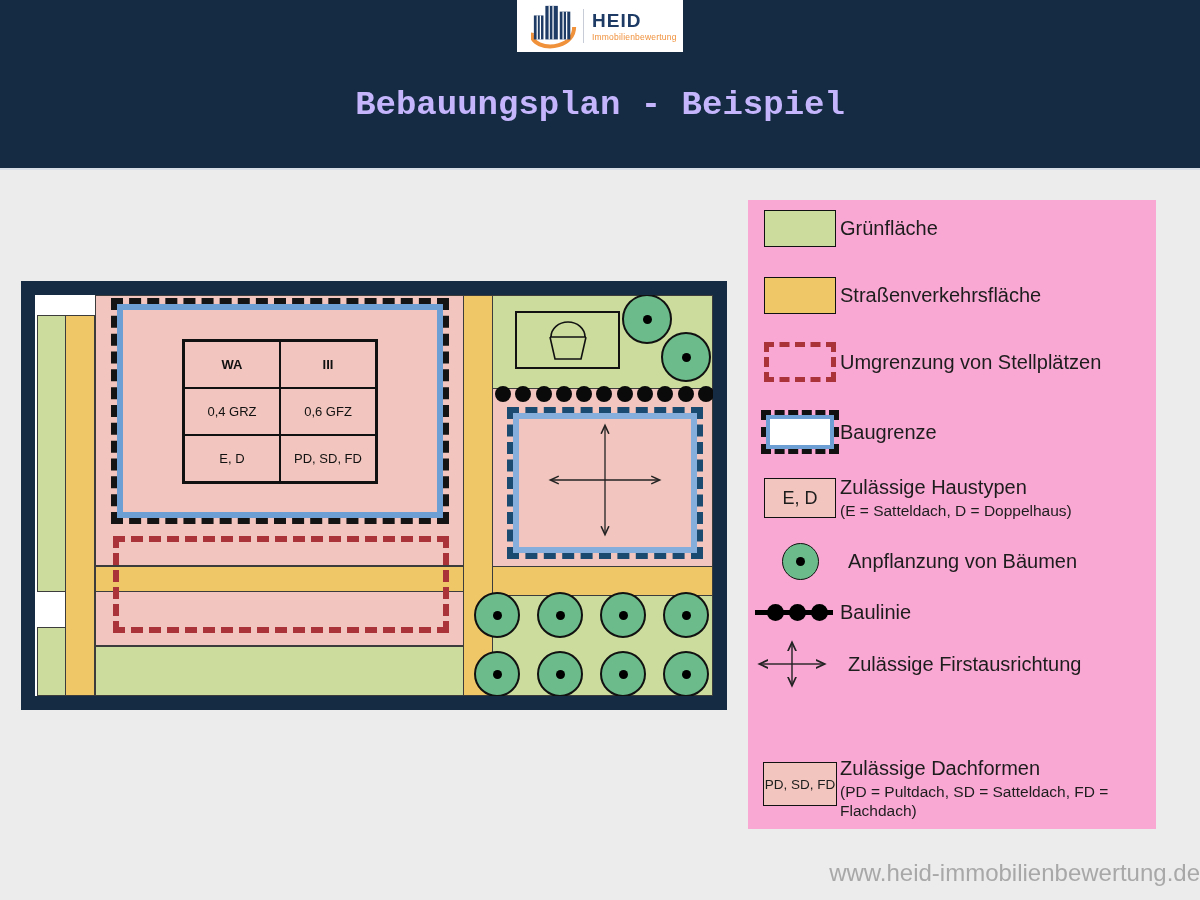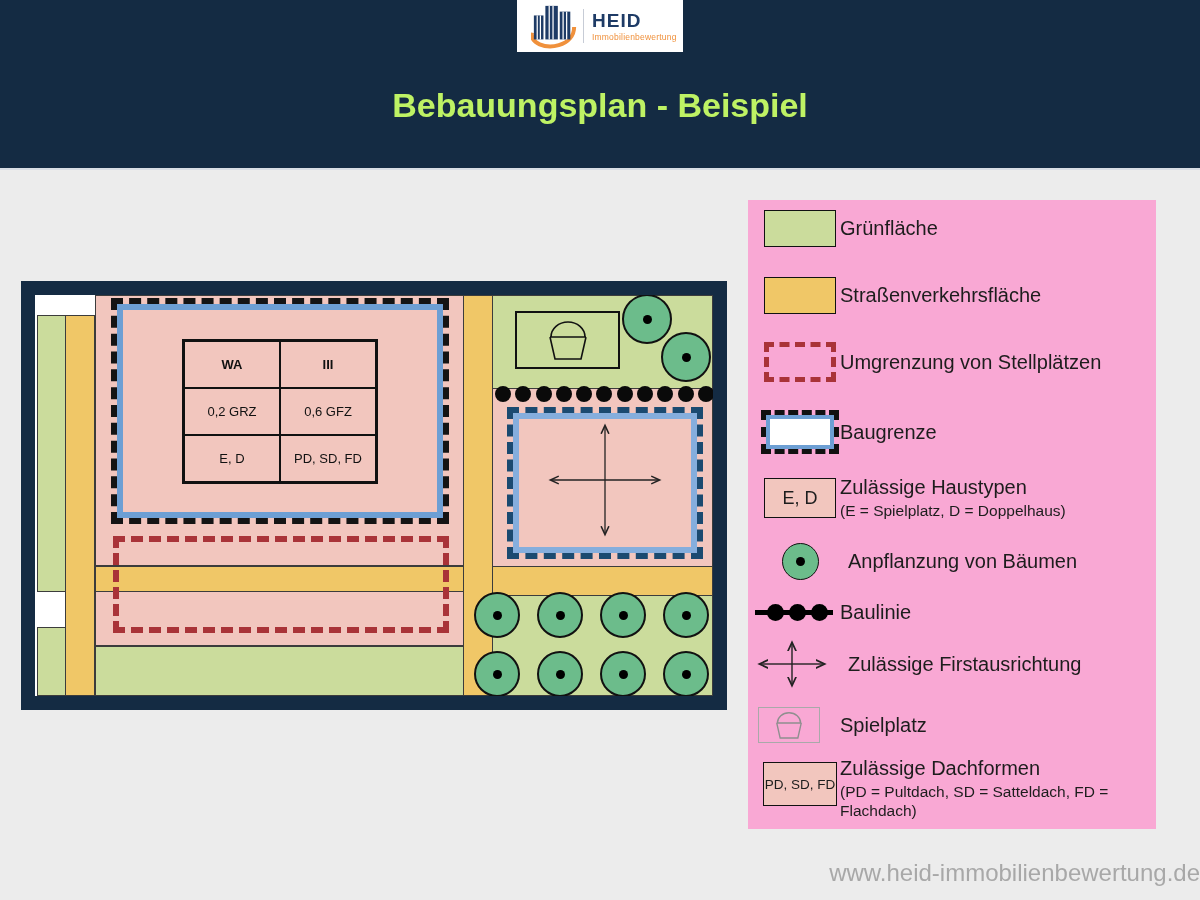--- a/index.html
+++ b/index.html
@@ -7,22 +7,22 @@
        font-family:"Liberation Sans","DejaVu Sans",sans-serif;overflow:hidden;}
 
   
   .header{position:absolute;left:0;top:0;width:1200px;height:170px;background:#142b43;
           border-bottom:2px solid #d8dee5;box-sizing:border-box;}
   .logo-box{position:absolute;left:517px;top:0;width:166px;height:52px;background:#fff;
             display:flex;align-items:center;padding-left:14px;box-sizing:border-box;}
   .logo-divider{width:1px;height:34px;background:#c7ccd6;margin:0 8px 0 6px;}
   .logo-name{color:#1e3b66;font-weight:bold;font-size:19px;letter-spacing:1px;line-height:1;}
   .logo-sub{color:#f0913c;font-size:8.5px;margin-top:2px;letter-spacing:.2px;}
-  .title{position:absolute;left:0;top:86px;width:1200px;text-align:center;color:#bef264;
-         font-size:34px;font-weight:bold;}
+  .title{position:absolute;left:0;top:86px;width:1200px;text-align:center;color:#c4b5fd;
+         font-size:34px;font-weight:bold;font-family:Liberation Mono, monospace;}
 
   
   .plan{position:absolute;left:21px;top:281px;width:706px;height:429px;background:#142b43;
         padding:14px;box-sizing:border-box;}
   .plan-inner{position:relative;width:678px;height:401px;background:#ffffff;overflow:hidden;}
   .zone{position:absolute;box-sizing:border-box;border:1px solid #3c3c3c;}
   .green{background:#cbdc9c;} .orange{background:#f0c767;} .pink{background:#f2c6be;}
 
   .bg1{position:absolute;left:76px;top:3px;width:338px;height:226px;border:6px dashed #141414;box-sizing:border-box;}
   .bg1-in{position:absolute;inset:0;border:6px solid #6d9fd4;box-sizing:border-box;}
@@ -112,21 +112,21 @@
     <div class="zone green" style="left:457px;top:300px;width:221px;height:101px;"></div>
 
     <div class="redrect"></div>
 
     <div class="bg1">
       <div class="bg1-in"></div>
     </div>
     <div class="ptable">
       <div class="cell b">WA</div>
       <div class="cell b">III</div>
-      <div class="cell">0,2 GRZ</div>
+      <div class="cell">0,4 GRZ</div>
       <div class="cell">0,6 GFZ</div>
       <div class="cell">E, D</div>
       <div class="cell">PD, SD, FD</div>
     </div>
 
     <div class="pg">
       <svg width="46" height="44" viewBox="0 0 46 44">
         <path d="M6,19 A17,15 0 0 1 40,19" fill="none" stroke="#111" stroke-width="1.6"></path>
         <path d="M5,19 L41,19 M5,19 L10,41 L36,41 L41,19" fill="none" stroke="#111" stroke-width="1.6"></path>
       </svg>
@@ -207,21 +207,21 @@
       </div>
     <div class="ltxt">Baugrenze</div>
   </div>
 
   <div class="lrow" style="top:274px;height:48px;">
     <div class="sym">
         <div class="sw-pink" style="width:72px;height:40px;font-size:18px;">E, D</div>
       </div>
     <div class="ltxt">
       <div>Zulässige Haustypen</div>
-      <div class="lsub">(E = Spielplatz, D = Doppelhaus)</div>
+      <div class="lsub">(E = Satteldach, D = Doppelhaus)</div>
     </div>
   </div>
 
   <div class="lrow" style="top:341px;height:40px;">
     <div class="sym">
         <div class="ltree"></div>
       </div>
     <div class="ltxt" style="margin-left:100px;">Anpflanzung von Bäumen</div>
   </div>
 
@@ -242,31 +242,20 @@
       <svg width="72" height="50" viewBox="0 0 72 50">
         <line x1="36" y1="25" x2="36" y2="4" stroke="#222" stroke-width="1.4" marker-end="url(#ah)"></line>
         <line x1="36" y1="25" x2="36" y2="46" stroke="#222" stroke-width="1.4" marker-end="url(#ah)"></line>
         <line x1="36" y1="25" x2="4" y2="25" stroke="#222" stroke-width="1.4" marker-end="url(#ah)"></line>
         <line x1="36" y1="25" x2="68" y2="25" stroke="#222" stroke-width="1.4" marker-end="url(#ah)"></line>
       </svg>
     </div>
     <div class="ltxt" style="margin-left:100px;">Zulässige Firstausrichtung</div>
   </div>
 
-  <div class="lrow" style="top:505px;height:40px;">
-    <div class="sym" style="left:10px;width:70px;justify-content:flex-start;">
-      <div class="lplay">
-        <svg width="40" height="30" viewBox="0 0 46 44">
-          <path d="M6,19 A17,15 0 0 1 40,19" fill="none" stroke="#8f8f8f" stroke-width="2"></path>
-          <path d="M5,19 L41,19 M5,19 L10,41 L36,41 L41,19" fill="none" stroke="#8f8f8f" stroke-width="2"></path>
-        </svg>
-      </div>
-    </div>
-    <div class="ltxt">Spielplatz</div>
-  </div>
 
   <div class="lrow" style="top:556px;height:72px;align-items:flex-start;">
     <div class="sym" style="top:6px;">
         <div class="sw-pink" style="width:74px;height:44px;font-size:13.5px;">PD, SD, FD</div>
       </div>
     <div class="ltxt" style="max-width:300px;">
       <div>Zulässige Dachformen</div>
       <div class="lsub">(PD = Pultdach, SD = Satteldach, FD = Flachdach)</div>
     </div>
   </div>

